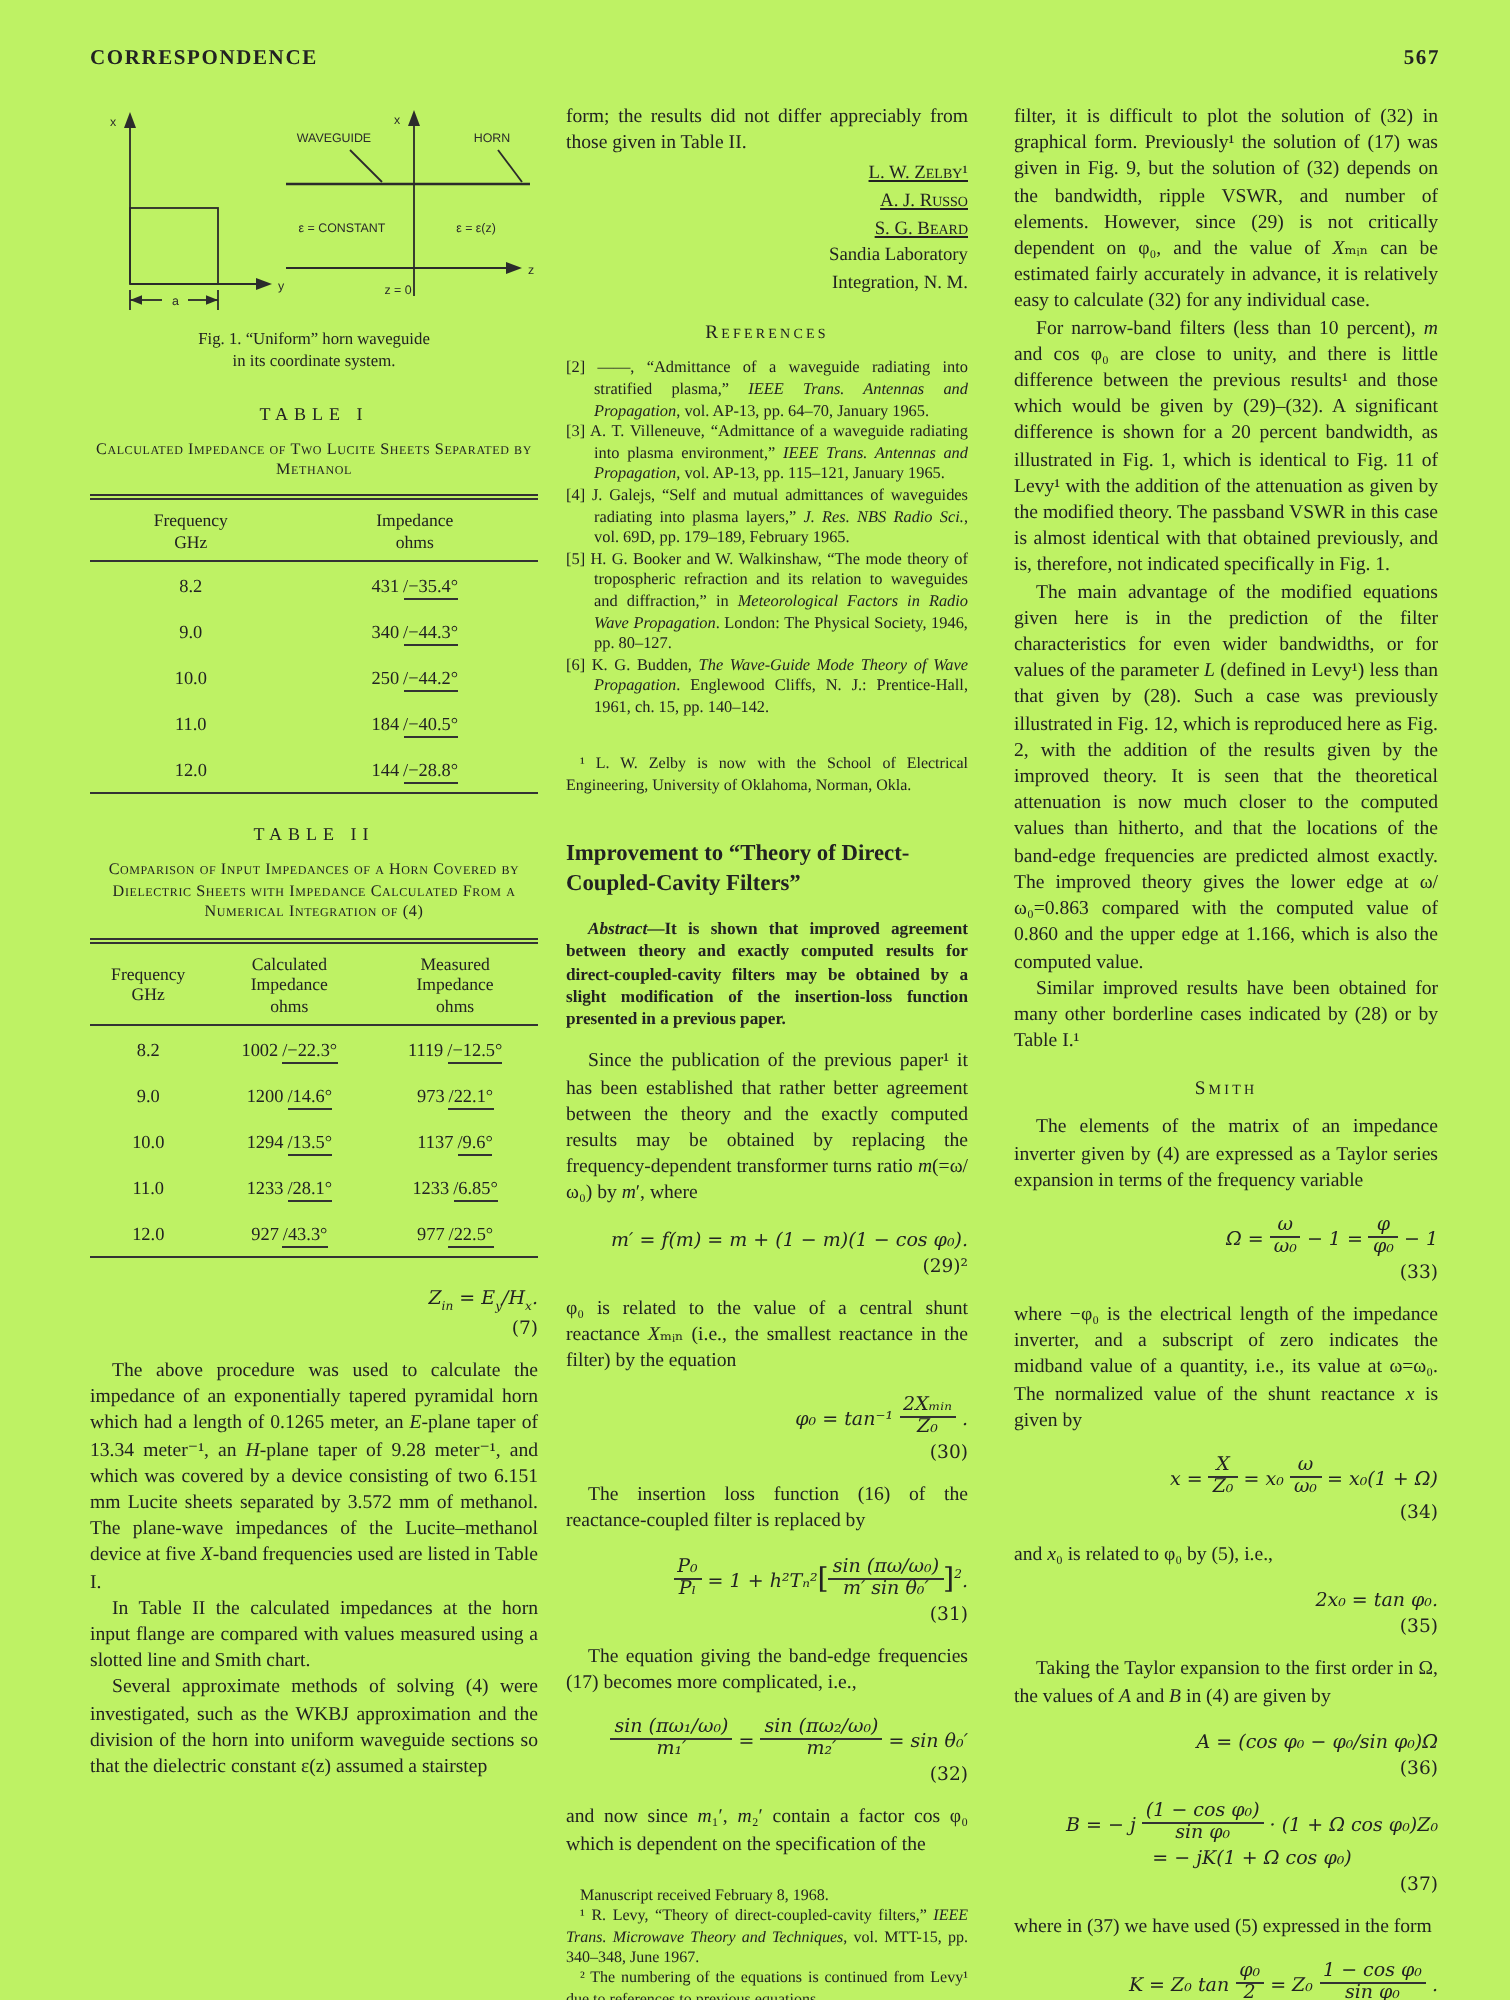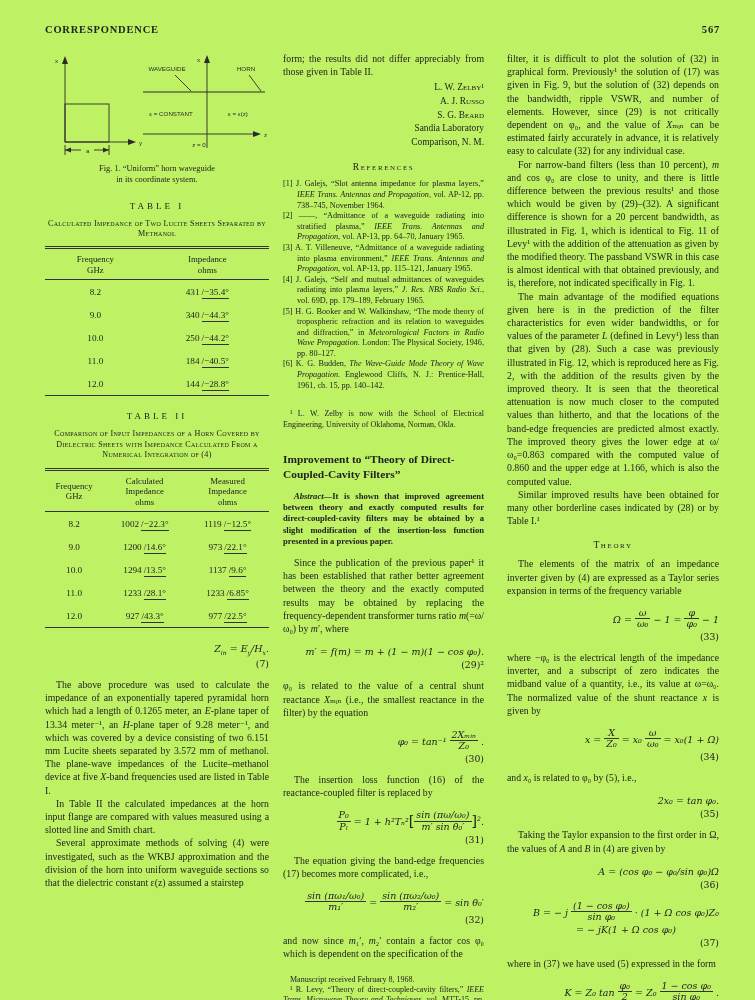--- a/index.html
+++ b/index.html
@@ -31,21 +31,21 @@
          font-family:"DejaVu Serif","Liberation Serif",serif;flex-direction:column;}
   .eqbody{flex:1;text-align:center;}
   .eqline{margin:2px 0;}
   .eqno{font-style:normal;font-size:9.3px;}
   .frac{display:inline-block;vertical-align:-38%;text-align:center;line-height:1.06;}
   .frac .num{display:block;border-bottom:1px solid #333;padding:0 2px;}
   .frac .den{display:block;padding:0 2px;}
   .big{font-size:150%;font-style:normal;vertical-align:-6%;}
   sub,sup{font-size:64%;}
   .authors{text-align:right;font-size:9.4px;line-height:13.6px;margin-top:3px;}
-  .sc{font-variant:small-caps;}
+  .sc{font-variant:small-caps;text-decoration:underline;}
   .schead{text-align:center;font-variant:small-caps;font-size:9.6px;letter-spacing:1.6px;margin:12px 0 7px;}
   .ref{font-size:8.2px;line-height:10.6px;text-align:justify;padding-left:14px;text-indent:-14px;margin:0;}
   .fnblock{margin-top:18px;}
   .sect{margin-top:22px;}
   .sect-title{font-weight:bold;font-size:11.4px;line-height:14.5px;margin-bottom:10px;}
   .abstract{font-weight:bold;font-size:8.6px;line-height:11.2px;text-align:justify;text-indent:11px;margin:0 0 9px;}
   .fnblock2{margin-top:14px;}
   i{font-style:italic;}
 </style>
 </head>
@@ -193,26 +193,25 @@
         <p class="para noind">form; the results did not differ appreciably from those given in Table II.</p>
       </div>
     <div class="authors">
       <div>
           <div class="sc">L. W. Zelby¹</div>
           <div class="sc">A. J. Russo</div>
           <div class="sc">S. G. Beard</div>
         </div>
       <div>
           <div>Sandia Laboratory</div>
-          <div>Comparison, N. M.</div>
+          <div>Integration, N. M.</div>
         </div>
     </div>
     <div class="schead">References</div>
     <div>
-        <p class="ref">[1] J. Galejs, “Slot antenna impedance for plasma layers,” <i>IEEE Trans. Antennas and Propagation</i>, vol. AP-12, pp. 738–745, November 1964.</p>
         <p class="ref">[2] ——, “Admittance of a waveguide radiating into stratified plasma,” <i>IEEE Trans. Antennas and Propagation</i>, vol. AP-13, pp. 64–70, January 1965.</p>
         <p class="ref">[3] A. T. Villeneuve, “Admittance of a waveguide radiating into plasma environment,” <i>IEEE Trans. Antennas and Propagation</i>, vol. AP-13, pp. 115–121, January 1965.</p>
         <p class="ref">[4] J. Galejs, “Self and mutual admittances of waveguides radiating into plasma layers,” <i>J. Res. NBS Radio Sci.</i>, vol. 69D, pp. 179–189, February 1965.</p>
         <p class="ref">[5] H. G. Booker and W. Walkinshaw, “The mode theory of tropospheric refraction and its relation to waveguides and diffraction,” in <i>Meteorological Factors in Radio Wave Propagation</i>.  London: The Physical Society, 1946, pp. 80–127.</p>
         <p class="ref">[6] K. G. Budden, <i>The Wave-Guide Mode Theory of Wave Propagation</i>.  Englewood Cliffs, N. J.: Prentice-Hall, 1961, ch. 15, pp. 140–142.</p>
       </div>
     <div class="fnblock">
         <p class="para noind fn">¹ L. W. Zelby is now with the School of Electrical Engineering, University of Oklahoma, Norman, Okla.</p>
       </div>
 
@@ -266,21 +265,21 @@
     </div>
   </div>
 
   <div class="col col3">
     <div>
         <p class="para noind">filter, it is difficult to plot the solution of (32) in graphical form. Previously¹ the solution of (17) was given in Fig. 9, but the solution of (32) depends on the bandwidth, ripple VSWR, and number of elements. However, since (29) is not critically dependent on φ₀, and the value of <i>X</i>ₘᵢₙ can be estimated fairly accurately in advance, it is relatively easy to calculate (32) for any individual case.</p>
         <p class="para">For narrow-band filters (less than 10 percent), <i>m</i> and cos φ₀ are close to unity, and there is little difference between the previous results¹ and those which would be given by (29)–(32). A significant difference is shown for a 20 percent bandwidth, as illustrated in Fig. 1, which is identical to Fig. 11 of Levy¹ with the addition of the attenuation as given by the modified theory. The passband VSWR in this case is almost identical with that obtained previously, and is, therefore, not indicated specifically in Fig. 1.</p>
         <p class="para">The main advantage of the modified equations given here is in the prediction of the filter characteristics for even wider bandwidths, or for values of the parameter <i>L</i> (defined in Levy¹) less than that given by (28). Such a case was previously illustrated in Fig. 12, which is reproduced here as Fig. 2, with the addition of the results given by the improved theory. It is seen that the theoretical attenuation is now much closer to the computed values than hitherto, and that the locations of the band-edge frequencies are predicted almost exactly. The improved theory gives the lower edge at ω/ω₀=0.863 compared with the computed value of 0.860 and the upper edge at 1.166, which is also the computed value.</p>
         <p class="para">Similar improved results have been obtained for many other borderline cases indicated by (28) or by Table I.¹</p>
       </div>
-    <div class="schead">Theory</div>
+    <div class="schead">Smith</div>
     <div>
         <p class="para">The elements of the matrix of an impedance inverter given by (4) are expressed as a Taylor series expansion in terms of the frequency variable</p>
       </div>
     <div class="eqrow">
         <div class="eqbody">
           <div class="eqline">Ω = <span class="frac"><span class="num">ω</span><span class="den">ω₀</span></span> − 1 = <span class="frac"><span class="num">φ</span><span class="den">φ₀</span></span> − 1</div>
         </div>
         <div class="eqno">(33)</div>
       </div>
     <div>

